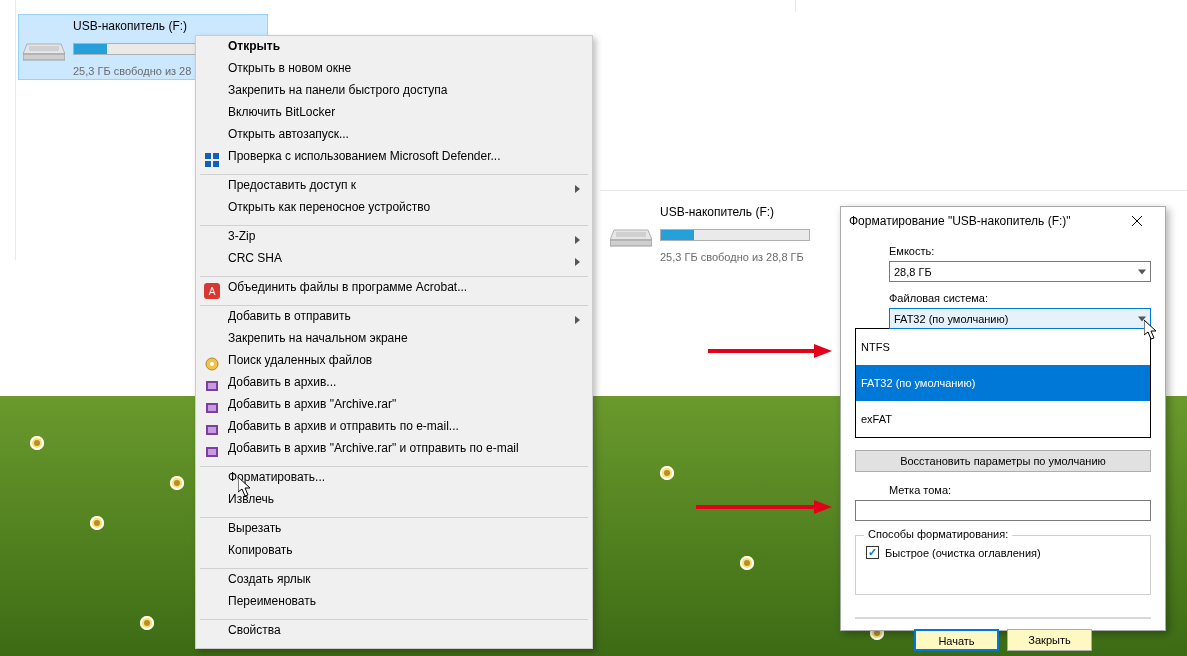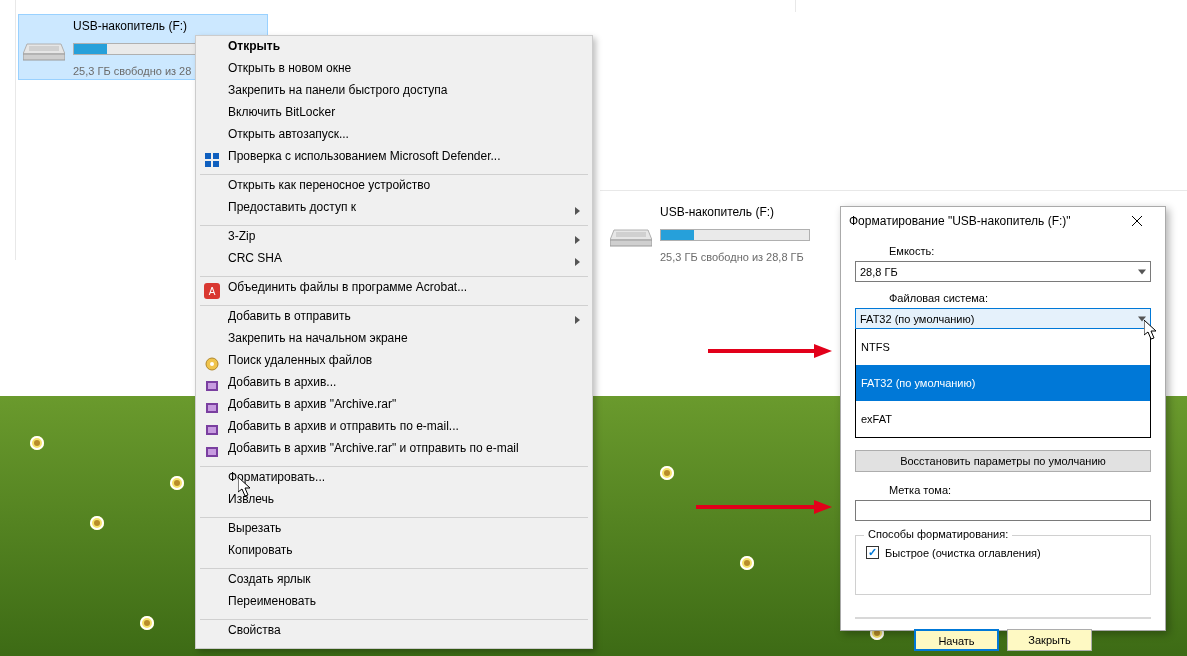--- a/index.html
+++ b/index.html
@@ -76,21 +76,21 @@
     background:#fff;
     border:1px solid #aaa;
     box-shadow: 3px 3px 8px rgba(0,0,0,0.3);
     display:flex; flex-direction:column;
   }
   .dlg-title { height:30px; display:flex; align-items:center; padding:0 8px; font-size:12px; }
   .dlg-title .sp{flex:1}
   .dlg-close { width:40px; height:28px; display:flex;align-items:center;justify-content:center; font-size:13px;}
   .dlg-body{ padding: 4px 14px 10px 14px; font-size:11px; display:flex; flex-direction:column;}
   .dlg-label{ margin-top:6px; margin-bottom:4px; font-size:11px;padding-left:34px;}
-  .combo{ height:21px; border:1px solid #7a7a7a; background:#fff; display:flex; align-items:center; padding:0 4px; position:relative;}
+  .combo{ height:21px; border:1px solid #7a7a7a; background:#fff; display:flex; align-items:center; padding:0 4px; position:relative;margin-left:34px;}
   .combo .chev{ position:absolute; right:4px; top:50%; transform:translateY(-50%); width:0;height:0;border-left:4px solid transparent;border-right:4px solid transparent;border-top:5px solid #555;}
   .combo.hl{ background:#e5f1fb; border-color:#0078d7;}
   .dropdown{ border:1px solid #000; background:#fff; margin-top:-1px;}
   .dd-opt{ padding:12px 5px; font-size:11px;}
   .dd-opt.sel{ background:#0078d7; color:#fff;}
   .btn-wide{ height:22px; border:1px solid #adadad; background:#e1e1e1; margin-top:12px; font-size:11px; width:100%;}
   .txt-input{ height:21px; border:1px solid #7a7a7a; background:#fff; width:100%; padding:0 4px; font-size:11px;}
   .group{ border:1px solid #d0d0d0; margin-top:14px; padding:8px 10px 10px 10px; position:relative; height:60px;}
   .group .legend{ position:absolute; top:-8px; left:8px; background:#fff; padding:0 4px; font-size:11px;}
   .chk-row{ display:flex; align-items:center; gap:6px; font-size:11px; margin-top:2px;}
@@ -190,25 +190,25 @@
           <rect x="1" y="1" width="6" height="6" fill="#0f5fbf"></rect>
           <rect x="9" y="1" width="6" height="6" fill="#0f5fbf"></rect>
           <rect x="1" y="9" width="6" height="6" fill="#0f5fbf"></rect>
           <rect x="9" y="9" width="6" height="6" fill="#0f5fbf"></rect>
         </svg>
       </span>
     <span>Проверка с использованием Microsoft Defender...</span>
   </div>
   <div class="ctx-sep"></div>
   <div class="ctx-item">
-      <span>Открыть как переносное устройство</span>
-    </div>
-  <div class="ctx-item">
       <span>Предоставить доступ к</span>
       <span class="sub-arrow"></span>
+    </div>
+  <div class="ctx-item">
+      <span>Открыть как переносное устройство</span>
     </div>
   <div class="ctx-sep"></div>
   <div class="ctx-item">
       <span>3-Zip</span>
       <span class="sub-arrow"></span>
     </div>
   <div class="ctx-item">
       <span>CRC SHA</span>
       <span class="sub-arrow"></span>
     </div>

